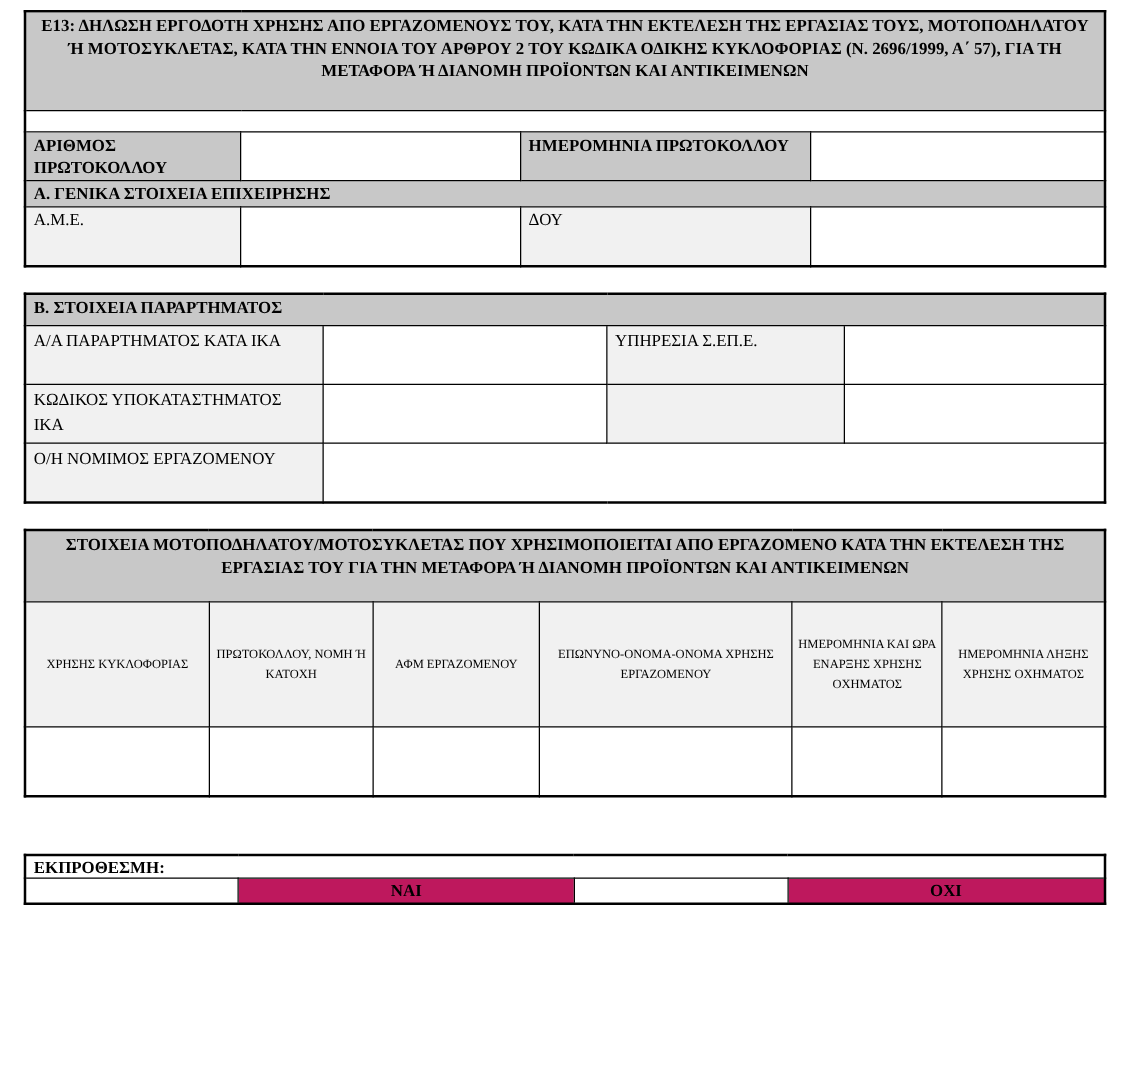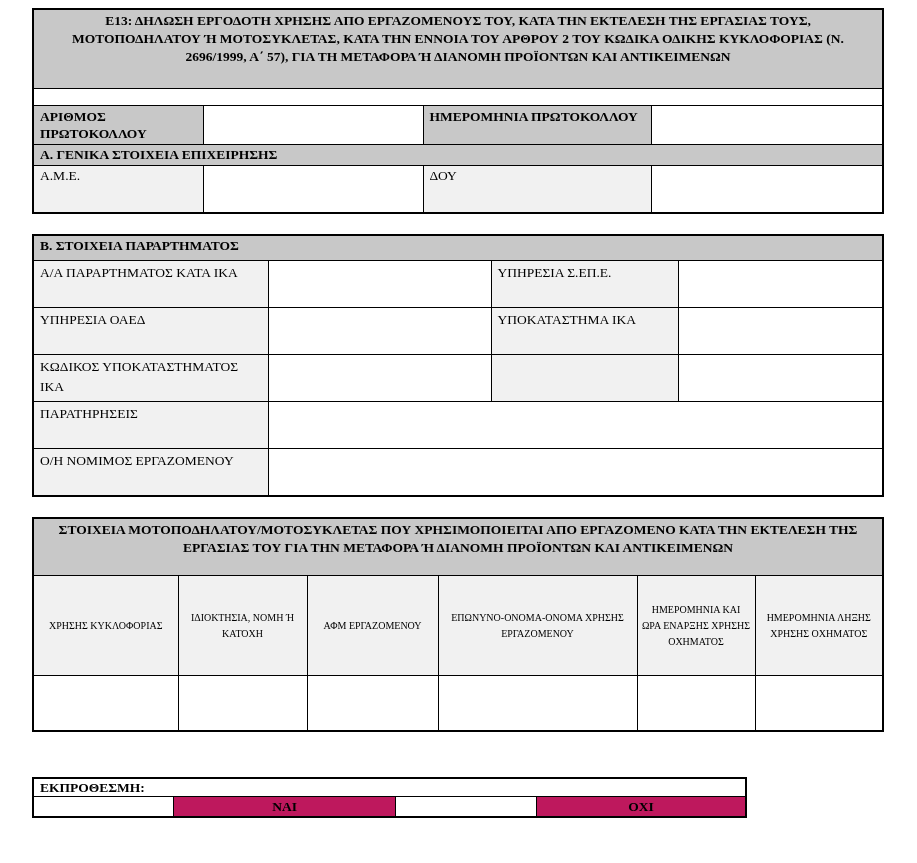--- a/index.html
+++ b/index.html
@@ -1,24 +1,24 @@
 <!DOCTYPE html>
 <html><head>
 <meta charset="utf-8">
 <style>
   html,body { margin:0; padding:0; }
   body {
     width:917px; height:863px; background:#ffffff; color:#000;
     font-family:"Liberation Serif", serif;
     -webkit-font-smoothing:antialiased;
   }
-  .page { padding:8px 0 0 32px; }
+  .page { padding:8px 0 0 19px; }
 
   table.t {
-    border-collapse:collapse; table-layout:fixed; width:715px;
+    border-collapse:collapse; table-layout:fixed; width:866px;
     border:2px solid #000;
   }
   table.t td {
     border:1px solid #000; padding:2px 6px;
     font-size:13.5px; vertical-align:top; overflow:hidden;
     word-wrap:break-word;
   }
 
   
   .silver { background:#c8c8c8;margin-left:16px; }
@@ -112,34 +112,24 @@
         <tr>
       <td colspan="4" class="sec-hdr">Β. ΣΤΟΙΧΕΙΑ ΠΑΡΑΡΤΗΜΑΤΟΣ</td>
     </tr>
     <tr class="row">
       <td class="lbl">Α/Α ΠΑΡΑΡΤΗΜΑΤΟΣ ΚΑΤΑ ΙΚΑ</td>
       <td class="val"></td>
       <td class="lbl">ΥΠΗΡΕΣΙΑ Σ.ΕΠ.Ε.</td>
       <td class="val"></td>
     </tr>
     <tr class="row">
-      <td class="lbl">ΥΠΗΡΕΣΙΑ ΟΑΕΔ</td>
-      <td class="val"></td>
-      <td class="lbl">ΥΠΟΚΑΤΑΣΤΗΜΑ ΙΚΑ</td>
-      <td class="val"></td>
-    </tr>
-    <tr class="row">
       <td class="lbl">ΚΩΔΙΚΟΣ ΥΠΟΚΑΤΑΣΤΗΜΑΤΟΣ ΙΚΑ</td>
       <td class="val"></td>
       <td class="lbl"></td>
       <td class="val"></td>
-    </tr>
-    <tr class="row">
-      <td class="lbl">ΠΑΡΑΤΗΡΗΣΕΙΣ</td>
-      <td class="val" colspan="3"></td>
     </tr>
     <tr class="row">
       <td class="lbl">Ο/Η ΝΟΜΙΜΟΣ ΕΡΓΑΖΟΜΕΝΟΥ</td>
       <td class="val" colspan="3"></td>
     </tr>
   </tbody>
     </table>
 
   <table class="t t3">
     <colgroup>
@@ -149,21 +139,21 @@
       <col style="width:199px">
         <col style="width:118px">
         <col style="width:128px">
     </colgroup>
     <tbody>
         <tr>
       <td colspan="6" class="t3-title">ΣΤΟΙΧΕΙΑ ΜΟΤΟΠΟΔΗΛΑΤΟΥ/ΜΟΤΟΣΥΚΛΕΤΑΣ ΠΟΥ ΧΡΗΣΙΜΟΠΟΙΕΙΤΑΙ ΑΠΟ ΕΡΓΑΖΟΜΕΝΟ ΚΑΤΑ ΤΗΝ ΕΚΤΕΛΕΣΗ ΤΗΣ ΕΡΓΑΣΙΑΣ ΤΟΥ ΓΙΑ ΤΗΝ ΜΕΤΑΦΟΡΑ Ή ΔΙΑΝΟΜΗ ΠΡΟΪΟΝΤΩΝ ΚΑΙ ΑΝΤΙΚΕΙΜΕΝΩΝ</td>
     </tr>
     <tr class="head">
       <td>ΧΡΗΣΗΣ ΚΥΚΛΟΦΟΡΙΑΣ</td>
-      <td>ΙΔΙΟΚΤΗΣΙΑ, ΝΟΜΗ Ή ΚΑΤΟΧΗ</td>
+      <td>ΠΡΩΤΟΚΟΛΛΟΥ, ΝΟΜΗ Ή ΚΑΤΟΧΗ</td>
       <td>ΑΦΜ ΕΡΓΑΖΟΜΕΝΟΥ</td>
       <td>ΕΠΩΝΥΝΟ-ΟΝΟΜΑ-ΟΝΟΜΑ ΧΡΗΣΗΣ ΕΡΓΑΖΟΜΕΝΟΥ</td>
       <td>ΗΜΕΡΟΜΗΝΙΑ ΚΑΙ ΩΡΑ ΕΝΑΡΞΗΣ ΧΡΗΣΗΣ ΟΧΗΜΑΤΟΣ</td>
       <td>ΗΜΕΡΟΜΗΝΙΑ ΛΗΞΗΣ ΧΡΗΣΗΣ ΟΧΗΜΑΤΟΣ</td>
     </tr>
     <tr class="data">
       <td></td>
       <td></td>
       <td></td>
       <td></td>

